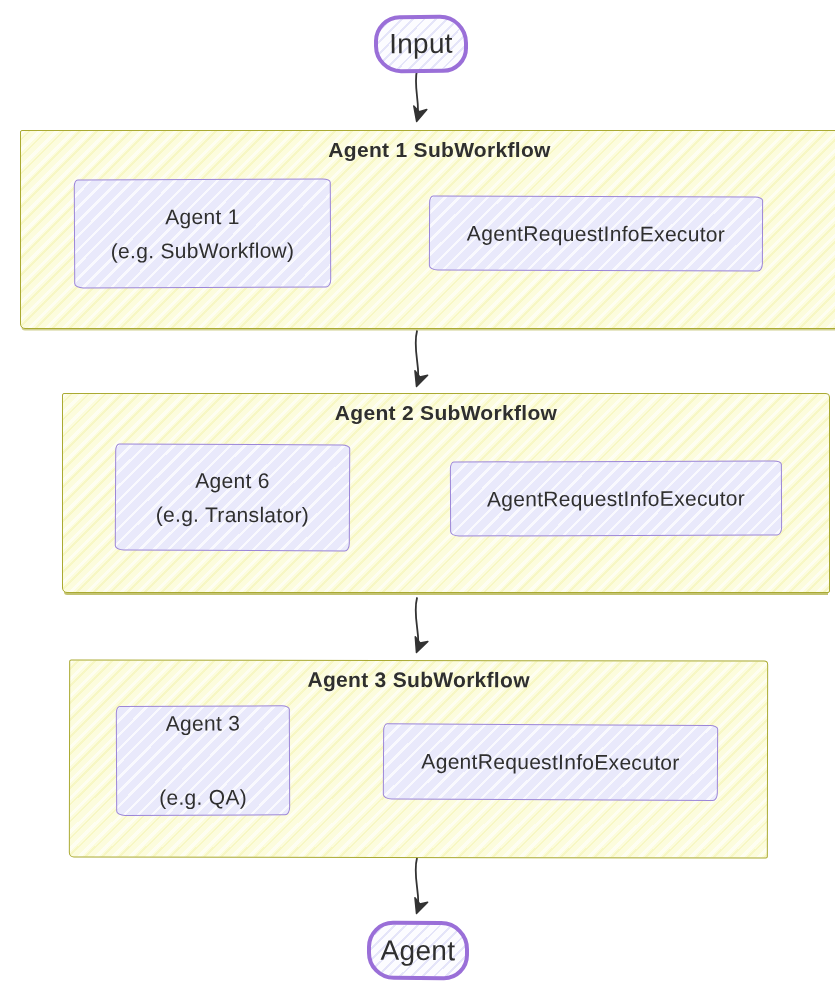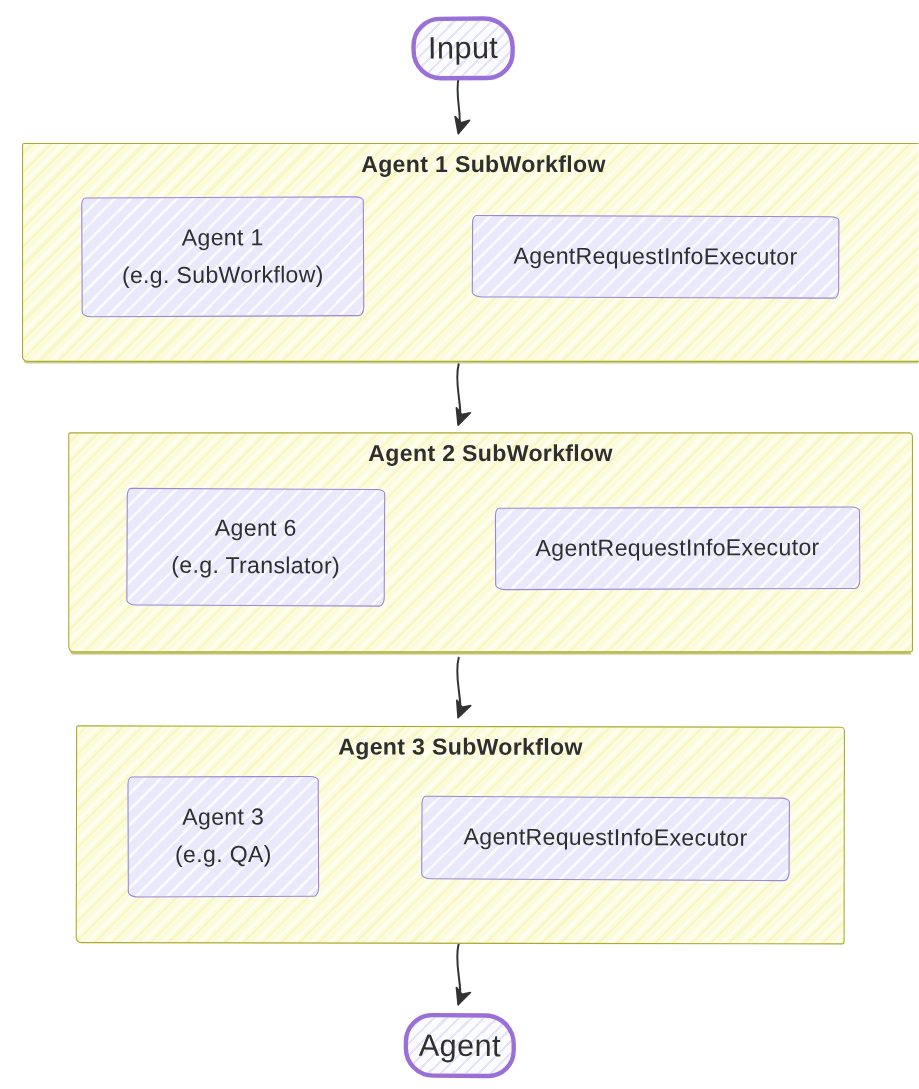--- a/index.html
+++ b/index.html
@@ -40,21 +40,21 @@
     background-color:var(--node-fill,#e9e9fb);
     background-image:repeating-linear-gradient(135deg,rgba(255,255,255,0.75) 0 2.5px,transparent 2.5px 10px);
     border:1.7px solid var(--node-border,#9c86d8);
     border-radius:4px 8px 5px 9px / 7px 4px 8px 5px;
     font-size:21px;letter-spacing:0.3px;line-height:34px;text-align:center;
   }
   .box.a1{left:53px;top:48px;width:255px;height:107px;transform:rotate(-0.25deg);}
   .box.e1{left:408px;top:65px;width:332px;height:73px;transform:rotate(0.2deg);}
   .box.a2{left:52px;top:50px;width:233px;height:105px;transform:rotate(0.25deg);}
   .box.e2{left:387px;top:67px;width:330px;height:73px;transform:rotate(-0.2deg);}
-  .box.a3{left:46px;top:45px;width:172px;height:108px;transform:rotate(-0.3deg);}
+  .box.a3{left:46px;top:45px;width:172px;height:108px;transform:rotate(-0.3deg);justify-content:space-between;}
   .box.e3{left:313px;top:63px;width:333px;height:74px;transform:rotate(0.2deg);}
   path.edge{fill:none;stroke:var(--arrow,#333333);stroke-width:1.8;stroke-linecap:round;}
 </style>
 </head>
 <body>
 
 <div class="canvas">
 
   <svg class="edges" viewBox="0 0 835 990">
     <defs>

